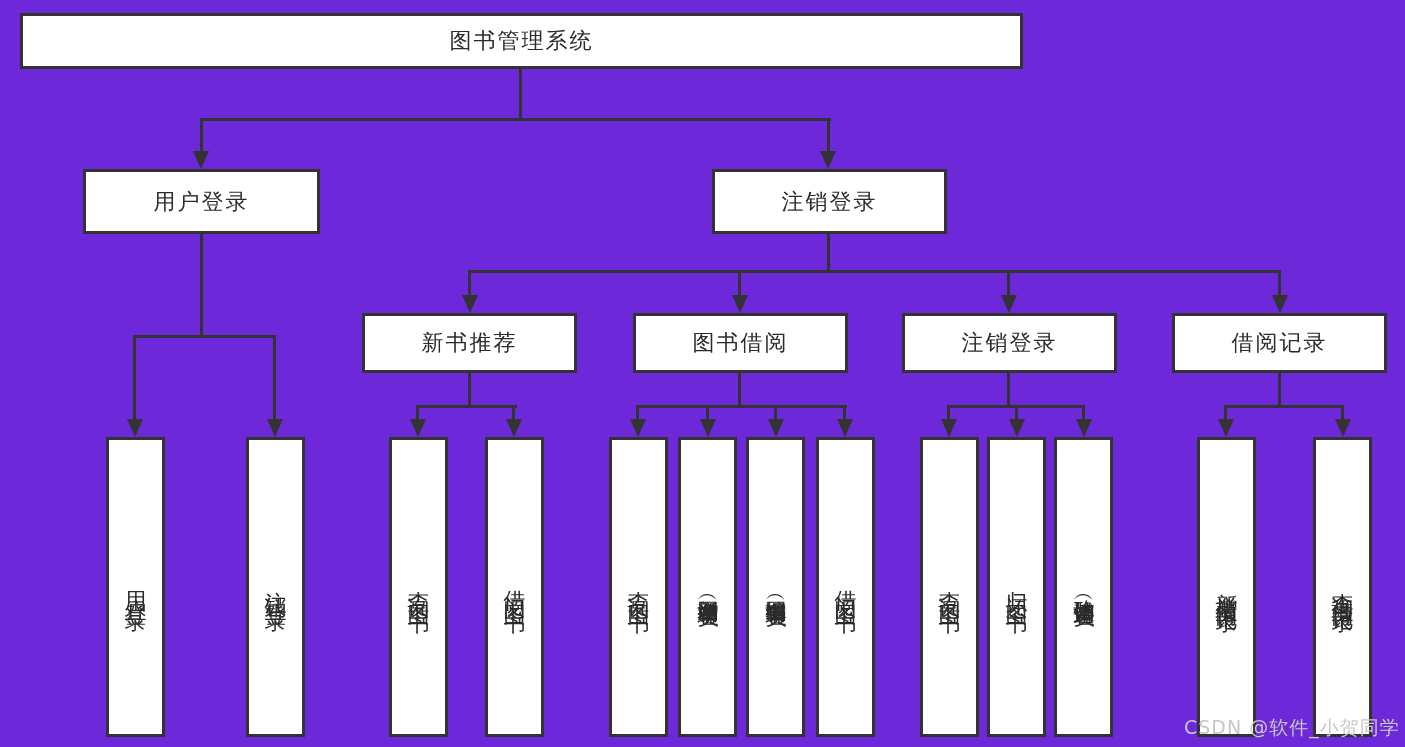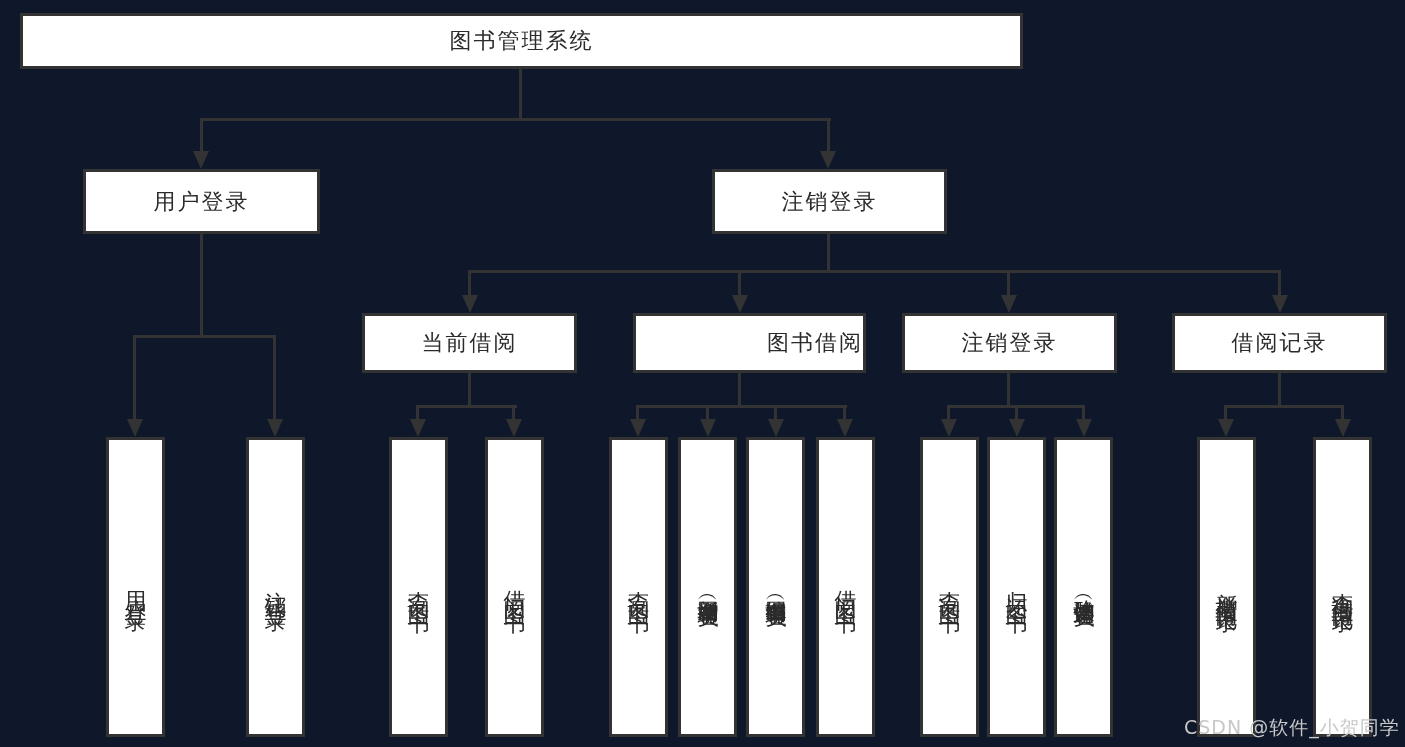--- a/index.html
+++ b/index.html
@@ -1,20 +1,20 @@
 <!DOCTYPE html>
 <html><head>
 <meta charset="utf-8">
 <style>
   html, body { margin: 0; padding: 0; background: #ffffff; }
   #canvas {
     position: relative;
     width: 1405px;
     height: 747px;
-    background: #0f172a;
+    background: #6d28d9;
     font-family: "DejaVu Sans", "Liberation Sans", sans-serif;
     color: #2b2b2b;
     overflow: hidden;
   }
   .node {
     position: absolute;
     background: #ffffff;
     border: 3px solid #333333;
     box-sizing: border-box;
     display: flex;
@@ -101,23 +101,23 @@
   <div class="vline" style="left:468px; top:270px; width:3px; height:27px;"></div>
   <div class="ah" style="left:462px; top:295px;"></div>
   <div class="vline" style="left:738px; top:270px; width:3px; height:27px;"></div>
   <div class="ah" style="left:732px; top:295px;"></div>
   <div class="vline" style="left:1007px; top:270px; width:3px; height:27px;"></div>
   <div class="ah" style="left:1001px; top:295px;"></div>
   <div class="vline" style="left:1278px; top:270px; width:3px; height:27px;"></div>
   <div class="ah" style="left:1272px; top:295px;"></div>
 
   <div class="node" style="left:362px; top:313px; width:215px; height:60px;">
-    <span>当前借阅</span>
-  </div>
-  <div class="node" style="left:633px; top:313px; width:233px; height:60px;justify-content:flex-end;">
+    <span>新书推荐</span>
+  </div>
+  <div class="node" style="left:633px; top:313px; width:215px; height:60px;">
     <span>图书借阅</span>
   </div>
   <div class="node" style="left:902px; top:313px; width:215px; height:60px;">
     <span>注销登录</span>
   </div>
   <div class="node" style="left:1172px; top:313px; width:215px; height:60px;">
     <span>借阅记录</span>
   </div>
 
   <div class="vline" style="left:468px; top:372px; width:3px; height:35px;"></div>

